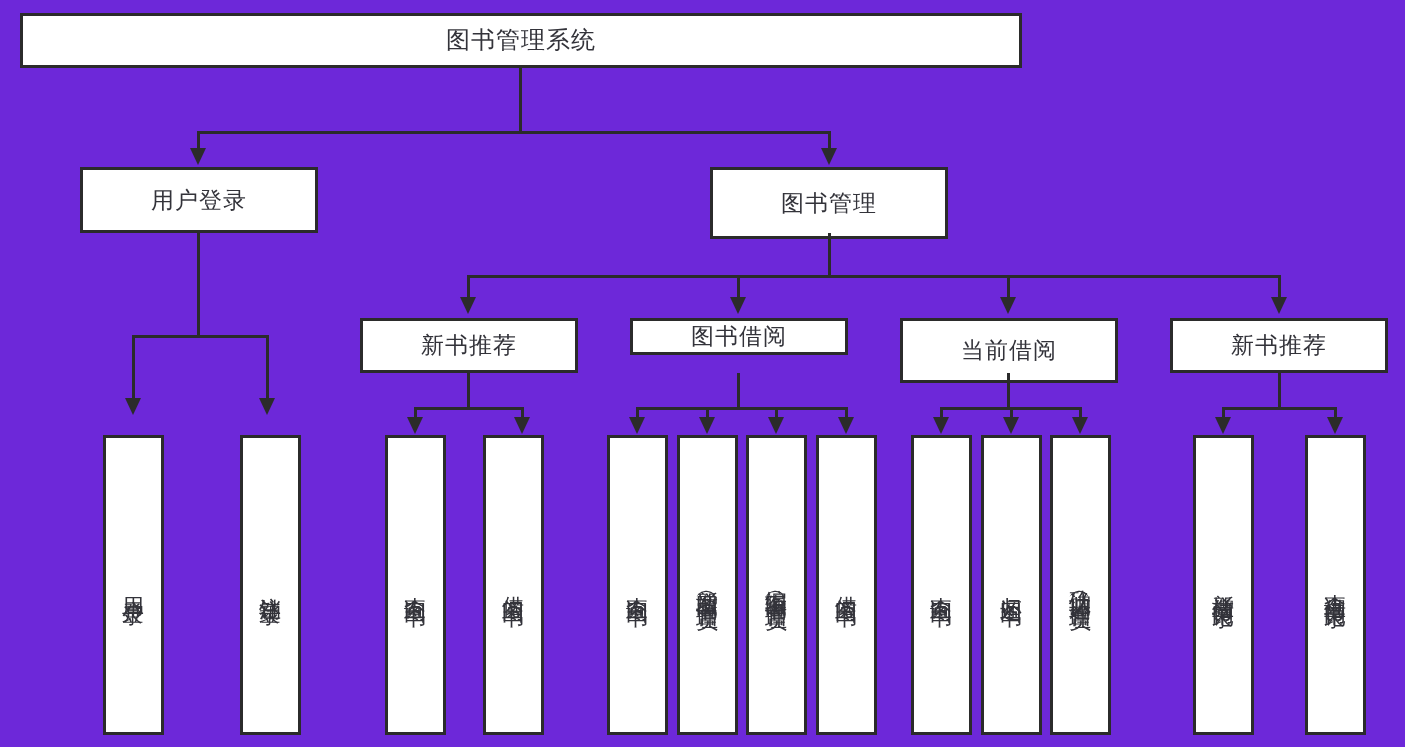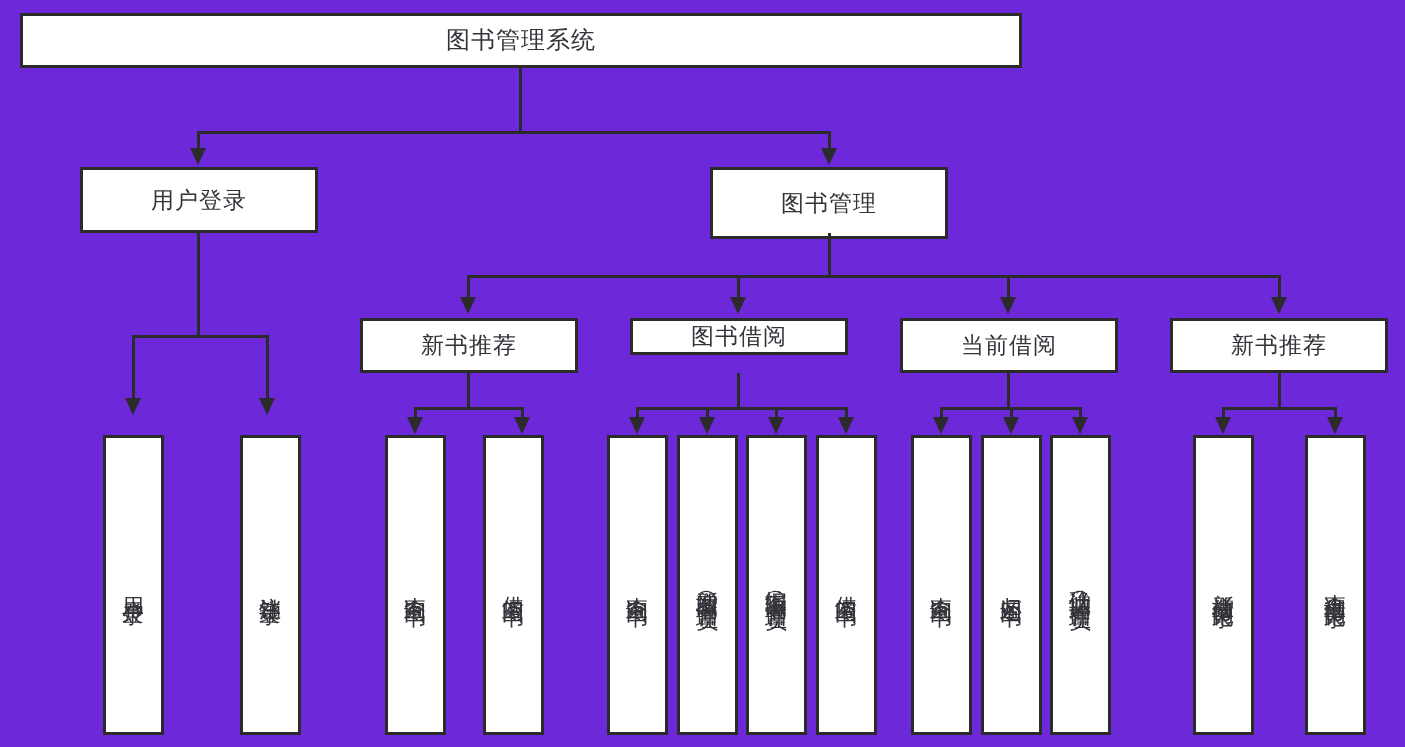--- a/index.html
+++ b/index.html
@@ -125,21 +125,21 @@
   <div class="arrow" style="left:1000px; top:297px;"></div>
   <div class="vline" style="left:1278px; top:275px; width:3px; height:24px;"></div>
   <div class="arrow" style="left:1271px; top:297px;"></div>
 
   <div class="node h" style="left:360px; top:318px; width:218px; height:55px;">
     <span>新书推荐</span>
   </div>
   <div class="node h" style="left:630px; top:318px; width:218px; height:37px;">
     <span>图书借阅</span>
   </div>
-  <div class="node h" style="left:900px; top:318px; width:218px; height:55px;">
+  <div class="node h" style="left:900px; top:318px; width:218px; height:65px;">
     <span>当前借阅</span>
   </div>
   <div class="node h" style="left:1170px; top:318px; width:218px; height:55px;">
     <span>新书推荐</span>
   </div>
 
   <div class="vline" style="left:467px; top:373px; width:3px; height:36px;"></div>
   <div class="hline" style="left:414px; top:407px; width:110px; height:3px;"></div>
   <div class="vline" style="left:414px; top:407px; width:3px; height:12px;"></div>
   <div class="arrow" style="left:407px; top:417px;"></div>

